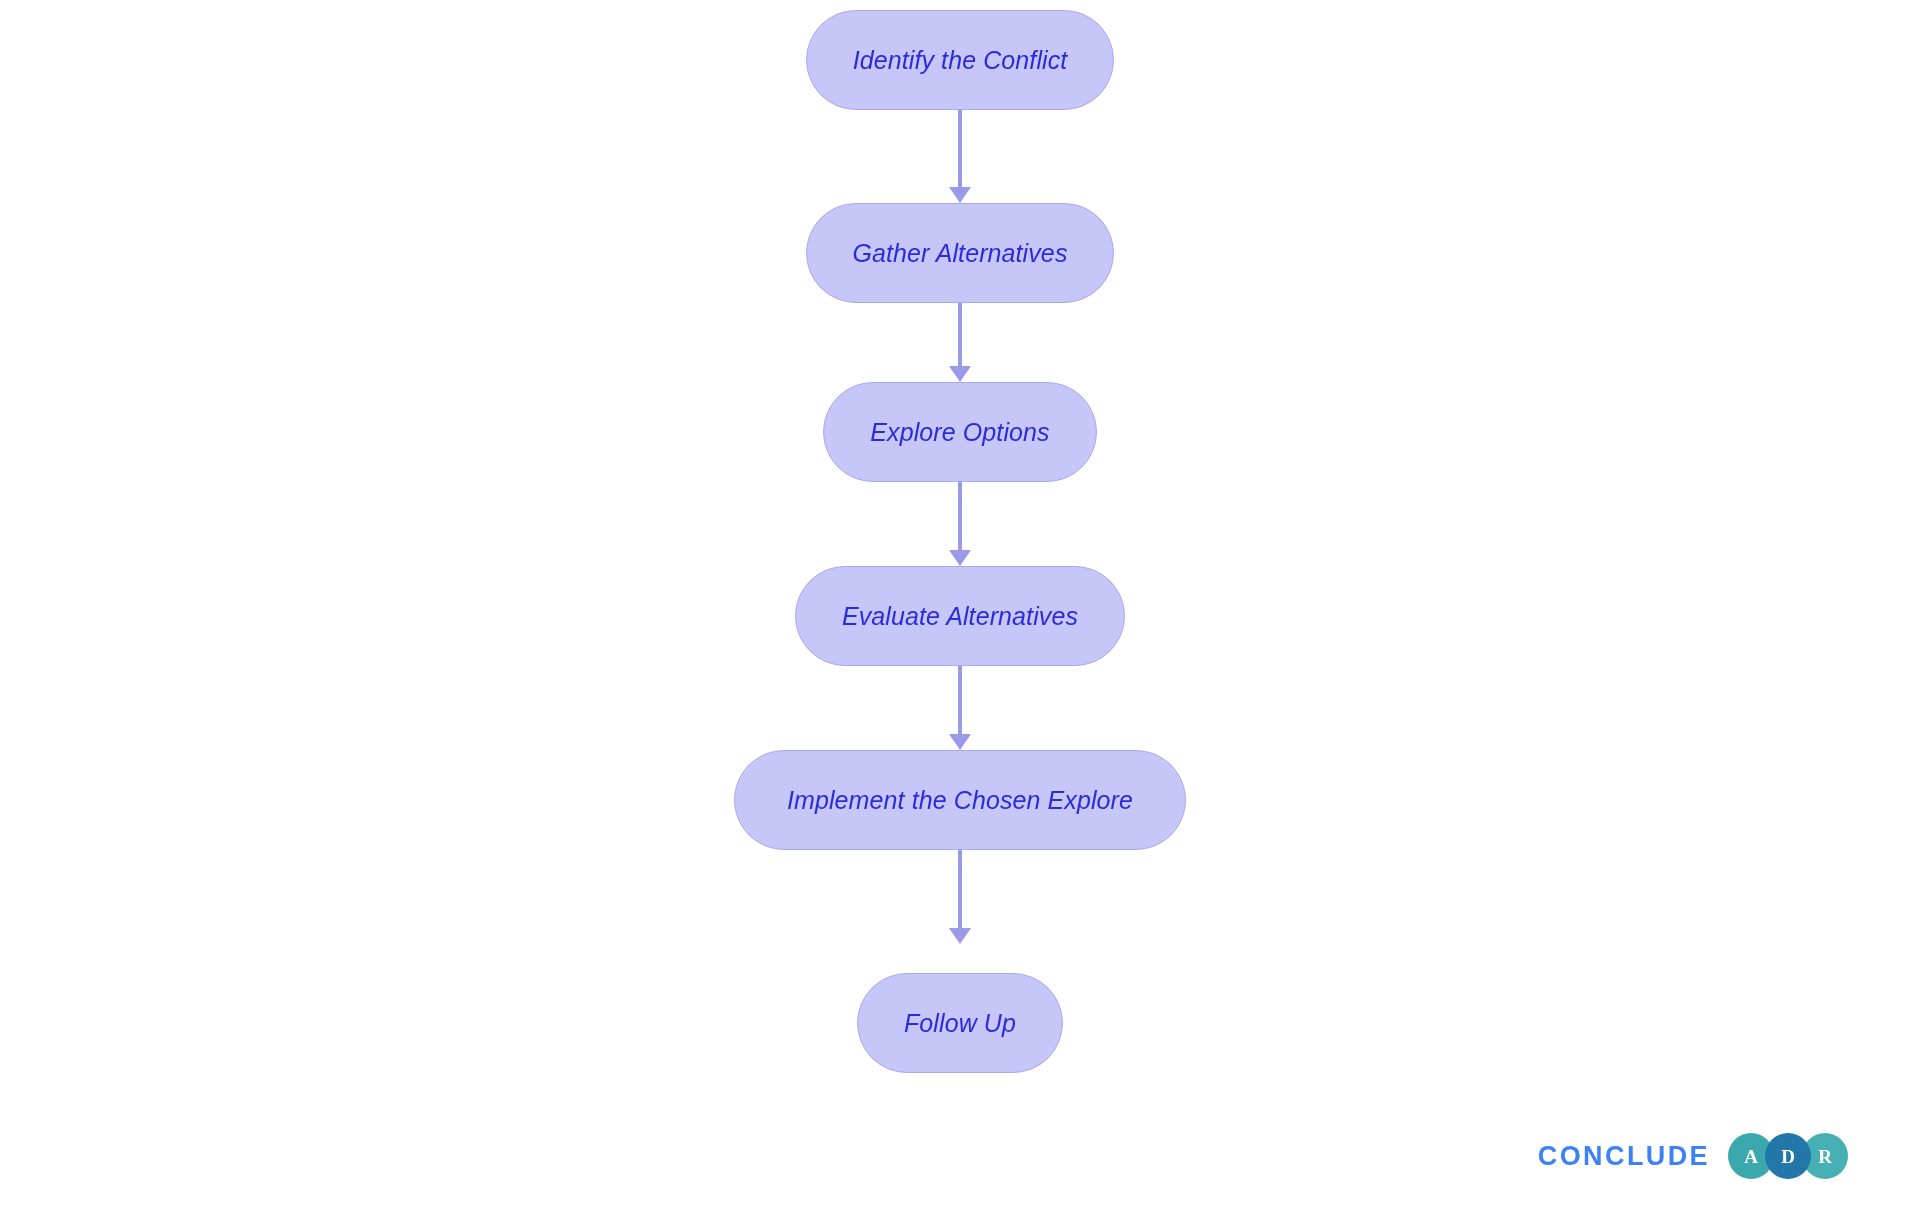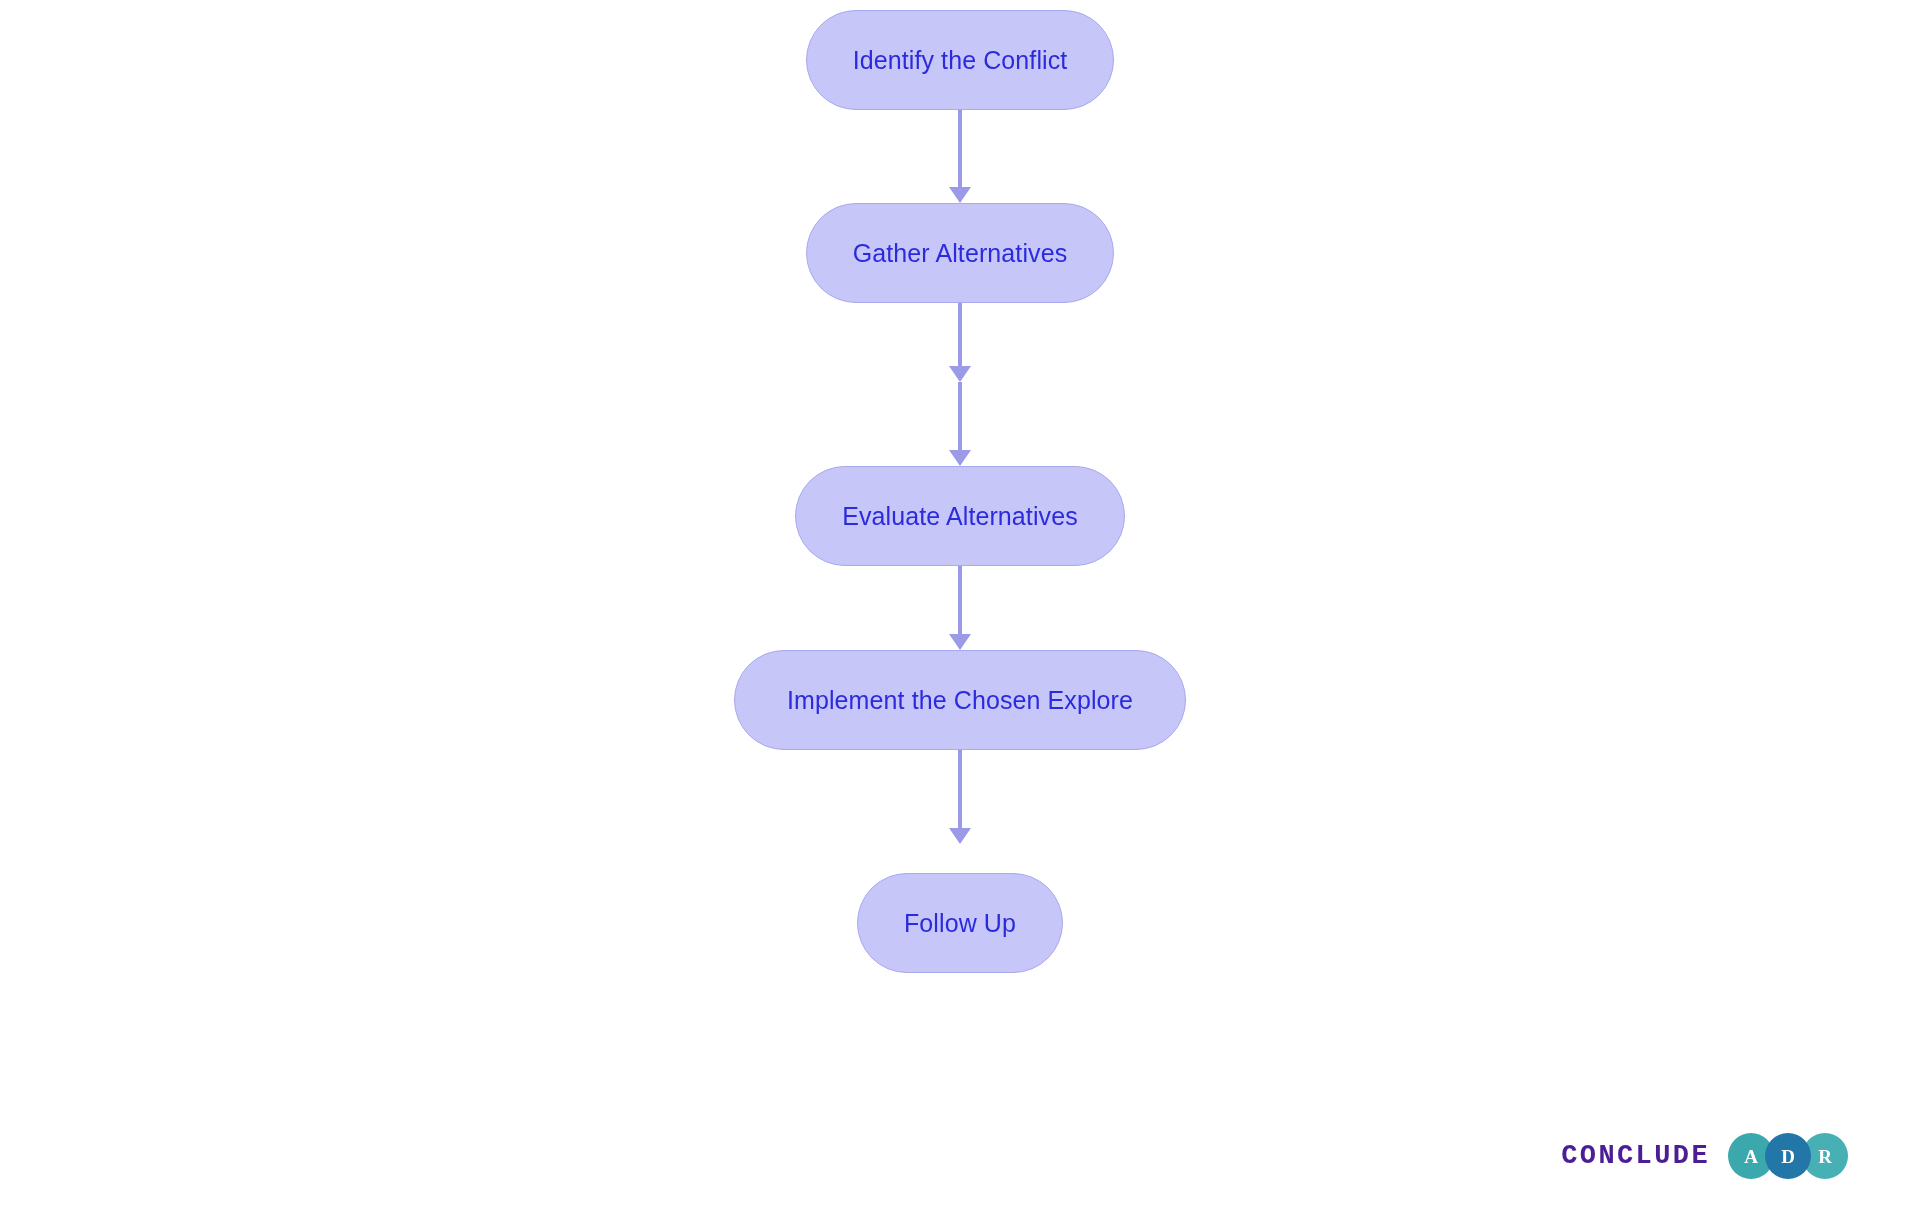--- a/index.html
+++ b/index.html
@@ -45,20 +45,21 @@
     justify-content: center;
     text-align: center;
     font-family: "Liberation Sans", sans-serif;
     font-weight: 400;
     font-size: 25px;
     letter-spacing: 0.1px;
     line-height: 1;
     white-space: nowrap;
     height: 100px;
     padding: 0 46px;
+    font-style: italic;
   }
 
   
   .node.n0 { min-width: 305px; }
   .node.n1 { min-width: 290px; }
   .node.n2 { min-width: 256px; }
   .node.n3 { min-width: 320px; justify-content: center; }
   .node.n4 { min-width: 452px; }
   .node.n5 { min-width: 184px; margin-top: 29px; }
 
@@ -94,25 +95,25 @@
   
   .logo {
     position: absolute;
     right: 72px;
     bottom: 36px;
     display: flex;
     align-items: center;
     gap: 18px;
   }
   .logo-word {
-    font-family: Liberation Mono, monospace;
+    font-family: Liberation Sans, sans-serif;
     font-weight: 700;
     font-size: 27px;
     letter-spacing: 2.4px;
-    color: #4c1d95;
+    color: #3b82f6;
     line-height: 1;
   }
   .logo-circles {
     display: flex;
     align-items: center;
   }
   .logo-circle {
     width: 46px;
     height: 46px;
     border-radius: 50%;
@@ -149,20 +150,23 @@
 
     <div class="node n1">
       <span>Gather Alternatives</span>
     </div>
 
     <div class="connector c1">
       <div class="stem"></div>
       <div class="head"></div>
     </div>
 
+    <div class="node n2">
+      <span>Explore Options</span>
+    </div>
 
     <div class="connector c2">
       <div class="stem"></div>
       <div class="head"></div>
     </div>
 
     <div class="node n3">
       <span>Evaluate Alternatives</span>
     </div>
 

